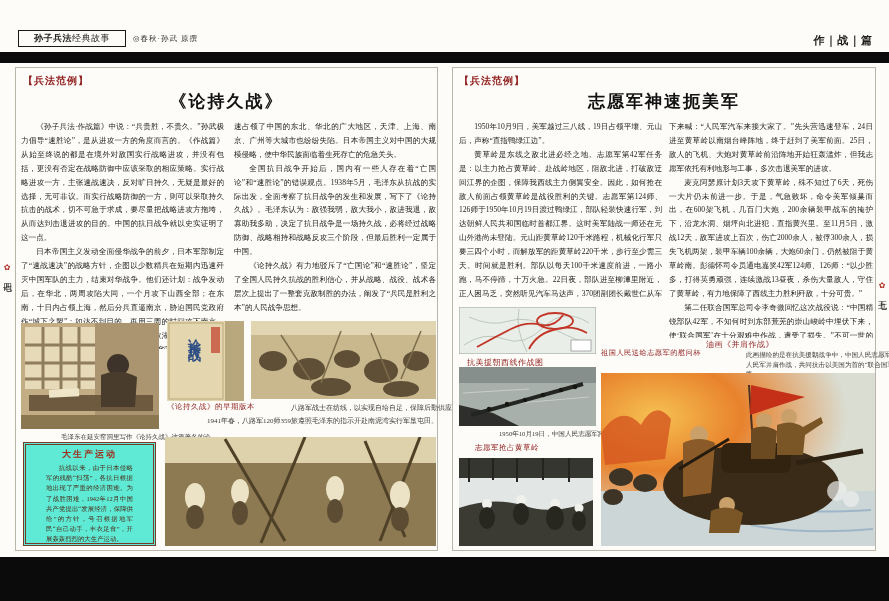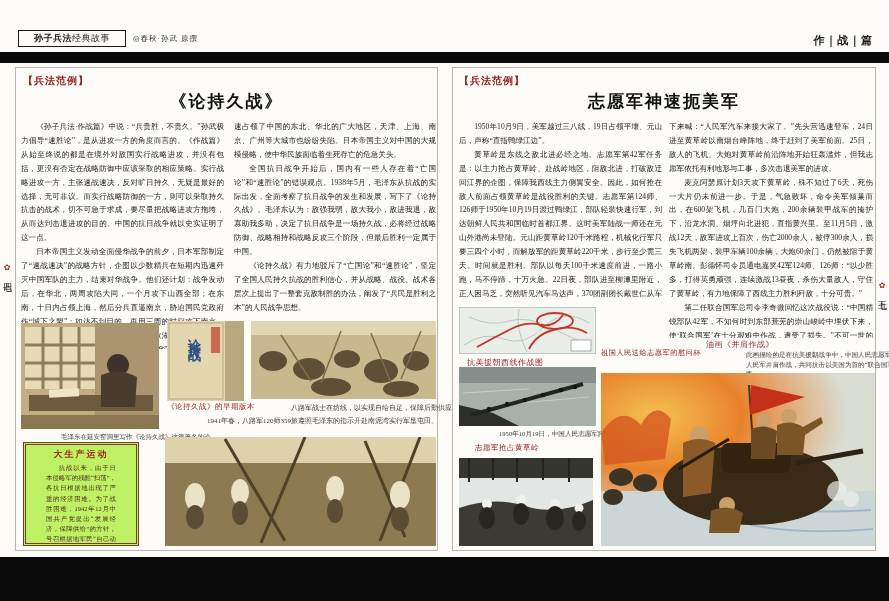--- a/index.html
+++ b/index.html
@@ -36,21 +36,21 @@
   .coltext p.ind{text-indent:2em;}
 
   .caption{position:absolute;font-size:7px;color:#3a3a3a;line-height:9px;overflow:hidden;padding-left:40px;}
   .cap-small{font-size:6.5px;}
   .redcap{position:absolute;font-size:8px;font-weight:normal;color:#8e1b1b;letter-spacing:.5px;white-space:nowrap;}
 
   .img{position:absolute;overflow:hidden;}
   .img svg{display:block;}
 
   
-  .prodbox{position:absolute;left:7px;top:374px;width:116px;height:104px;background:#bef264;
+  .prodbox{position:absolute;left:7px;top:374px;width:133px;height:104px;background:#5eead4;
            border:3px double #7a3a28;box-sizing:border-box;padding:3px 20px;overflow:hidden;}
   .prodbox h4{margin:0 0 2px 0;text-align:center;font-size:9px;letter-spacing:2px;color:#9e2b18;}
   .prodbox p{margin:0;font-size:6.4px;line-height:10.2px;text-align:justify;color:#4a2c1a;text-indent:2em;}
 
   .book-cover-text{position:absolute;writing-mode:vertical-rl;font-size:13px;line-height:14px;
                    color:#2e4e85;font-weight:bold;letter-spacing:3px;}
   .wrap-indent{margin-left:50px;}
 </style>
 </head>
 <body>

